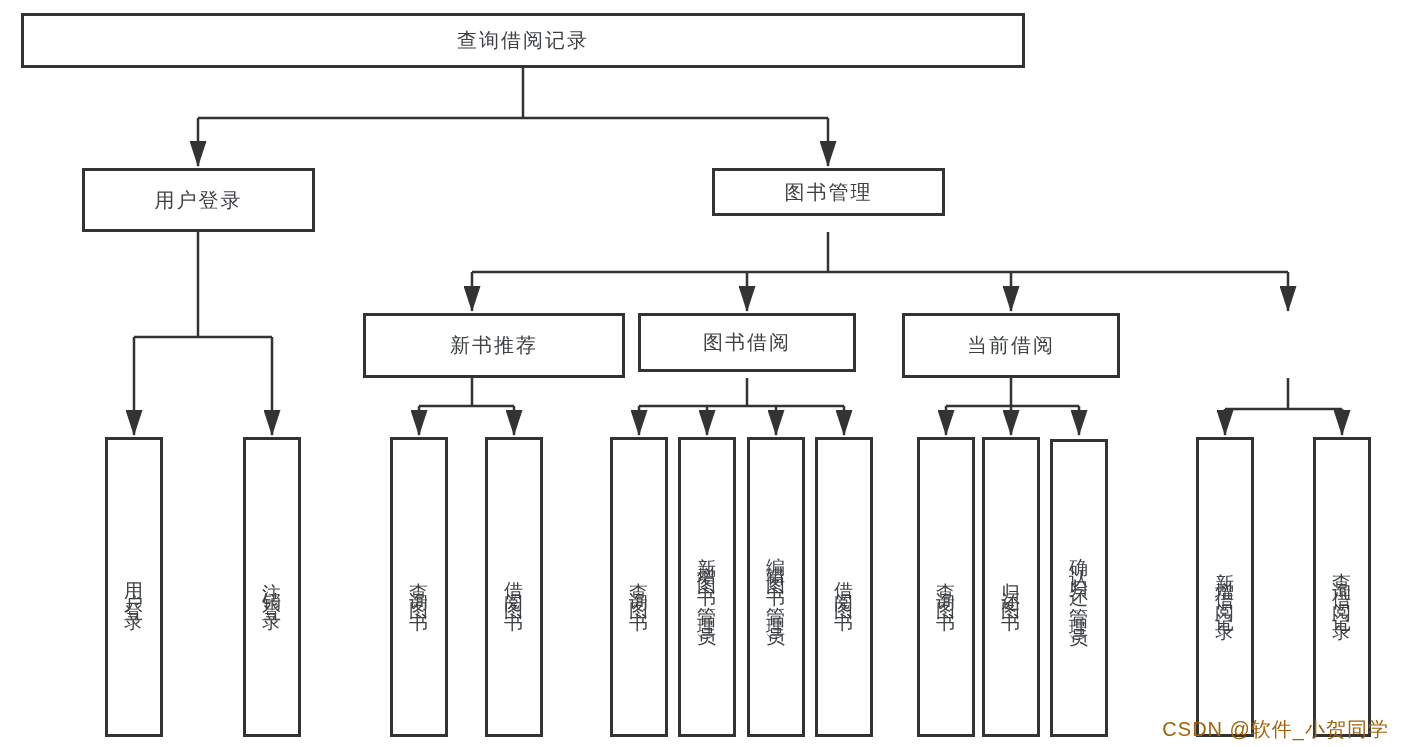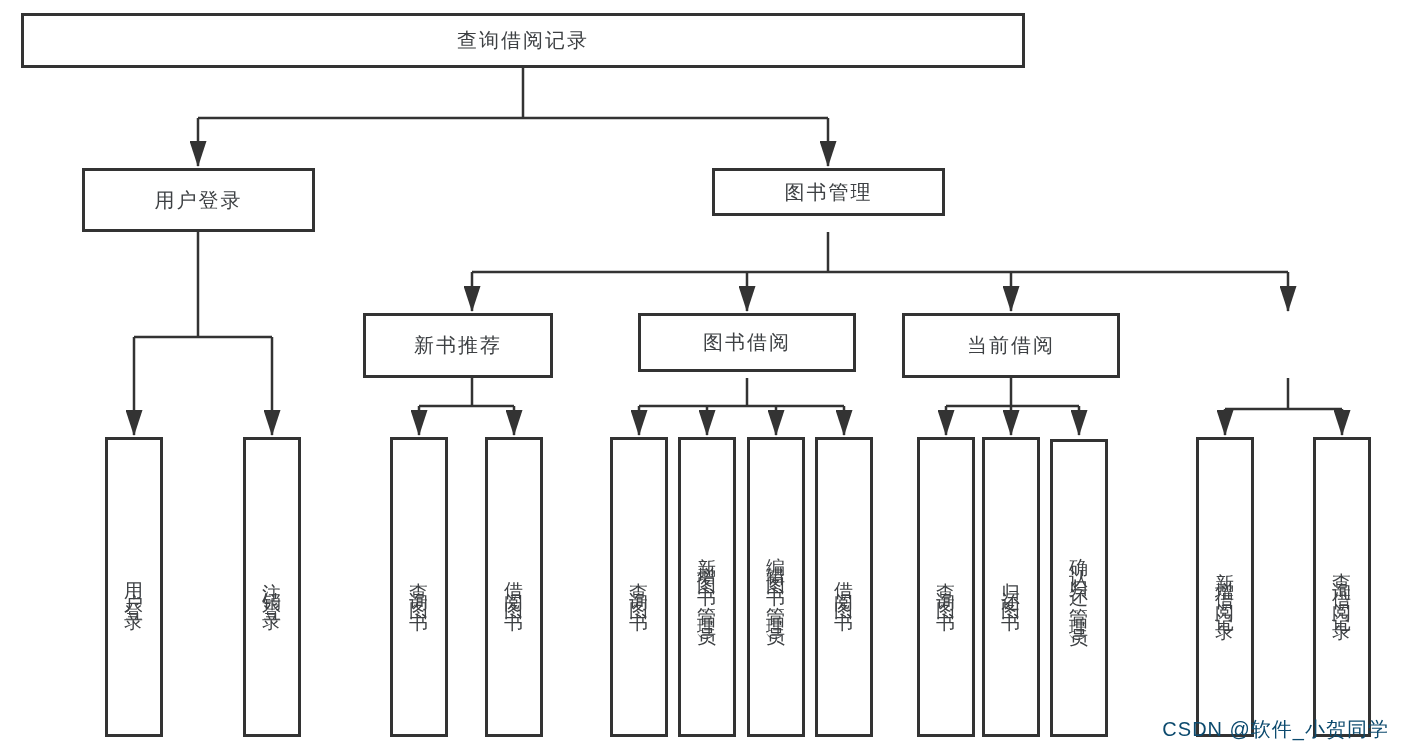--- a/index.html
+++ b/index.html
@@ -42,21 +42,21 @@
     font-size: 19px;
     letter-spacing: 10px;
     line-height: 1;
     white-space: nowrap;
   }
   .watermark {
     position: absolute;
     top: 716px;
     right: 16px;
     font-size: 20px;
-    color: #0c4a6e;
+    color: #a16207;
     letter-spacing: 1px;
     z-index: 5;
     white-space: nowrap;
   }
 </style>
 </head>
 <body>
 
 <div id="stage">
 
@@ -114,21 +114,21 @@
     <span class="hlabel">查询借阅记录</span>
   </div>
 
   <div class="box" style="left:82px; top:168px; width:233px; height:64px;">
     <span class="hlabel">用户登录</span>
   </div>
   <div class="box" style="left:712px; top:168px; width:233px; height:48px;">
     <span class="hlabel">图书管理</span>
   </div>
 
-  <div class="box" style="left:363px; top:313px; width:190px; height:65px;">
+  <div class="box" style="left:363px; top:313px; width:262px; height:65px;">
     <span class="hlabel">新书推荐</span>
   </div>
   <div class="box" style="left:638px; top:313px; width:218px; height:59px;">
     <span class="hlabel">图书借阅</span>
   </div>
   <div class="box" style="left:902px; top:313px; width:218px; height:65px;">
     <span class="hlabel">当前借阅</span>
   </div>
 
   <div class="box" style="left:105px; top:437px; width:58px; height:300px;">

